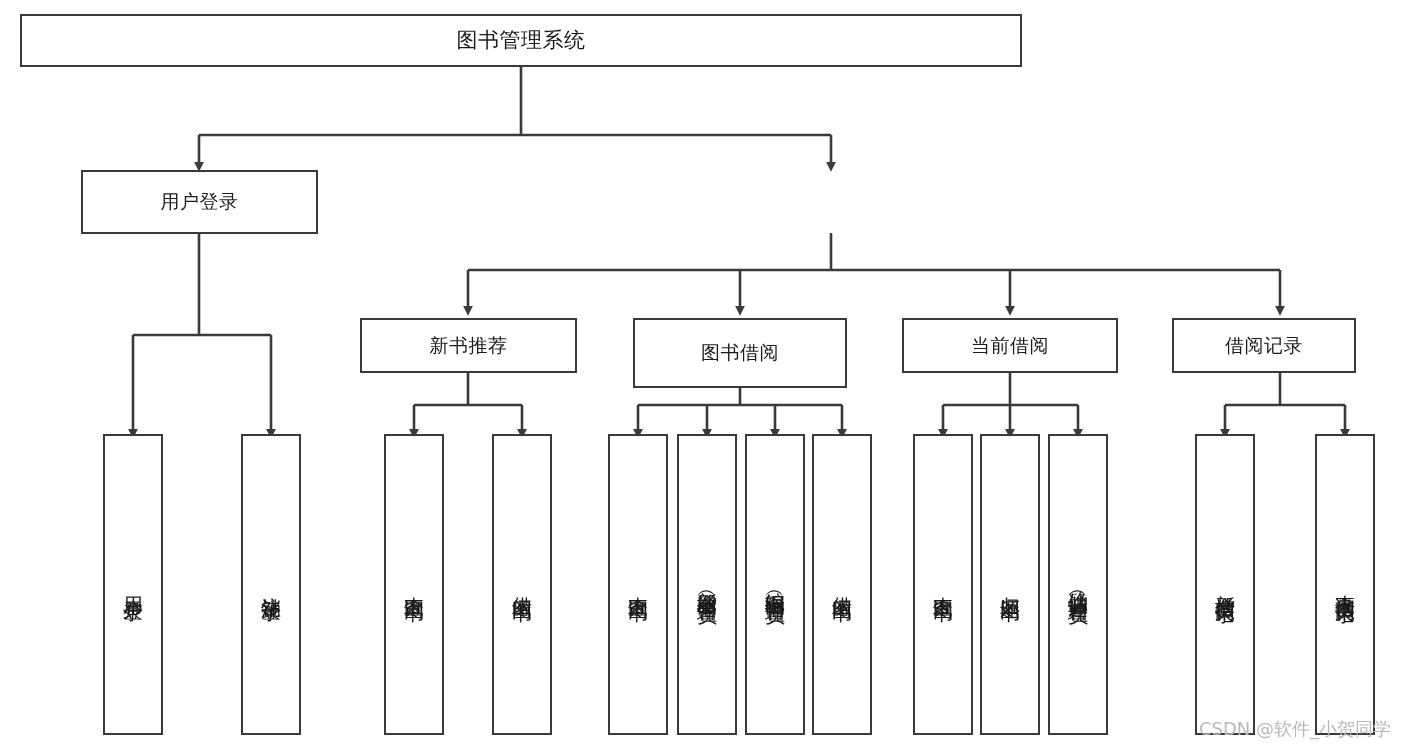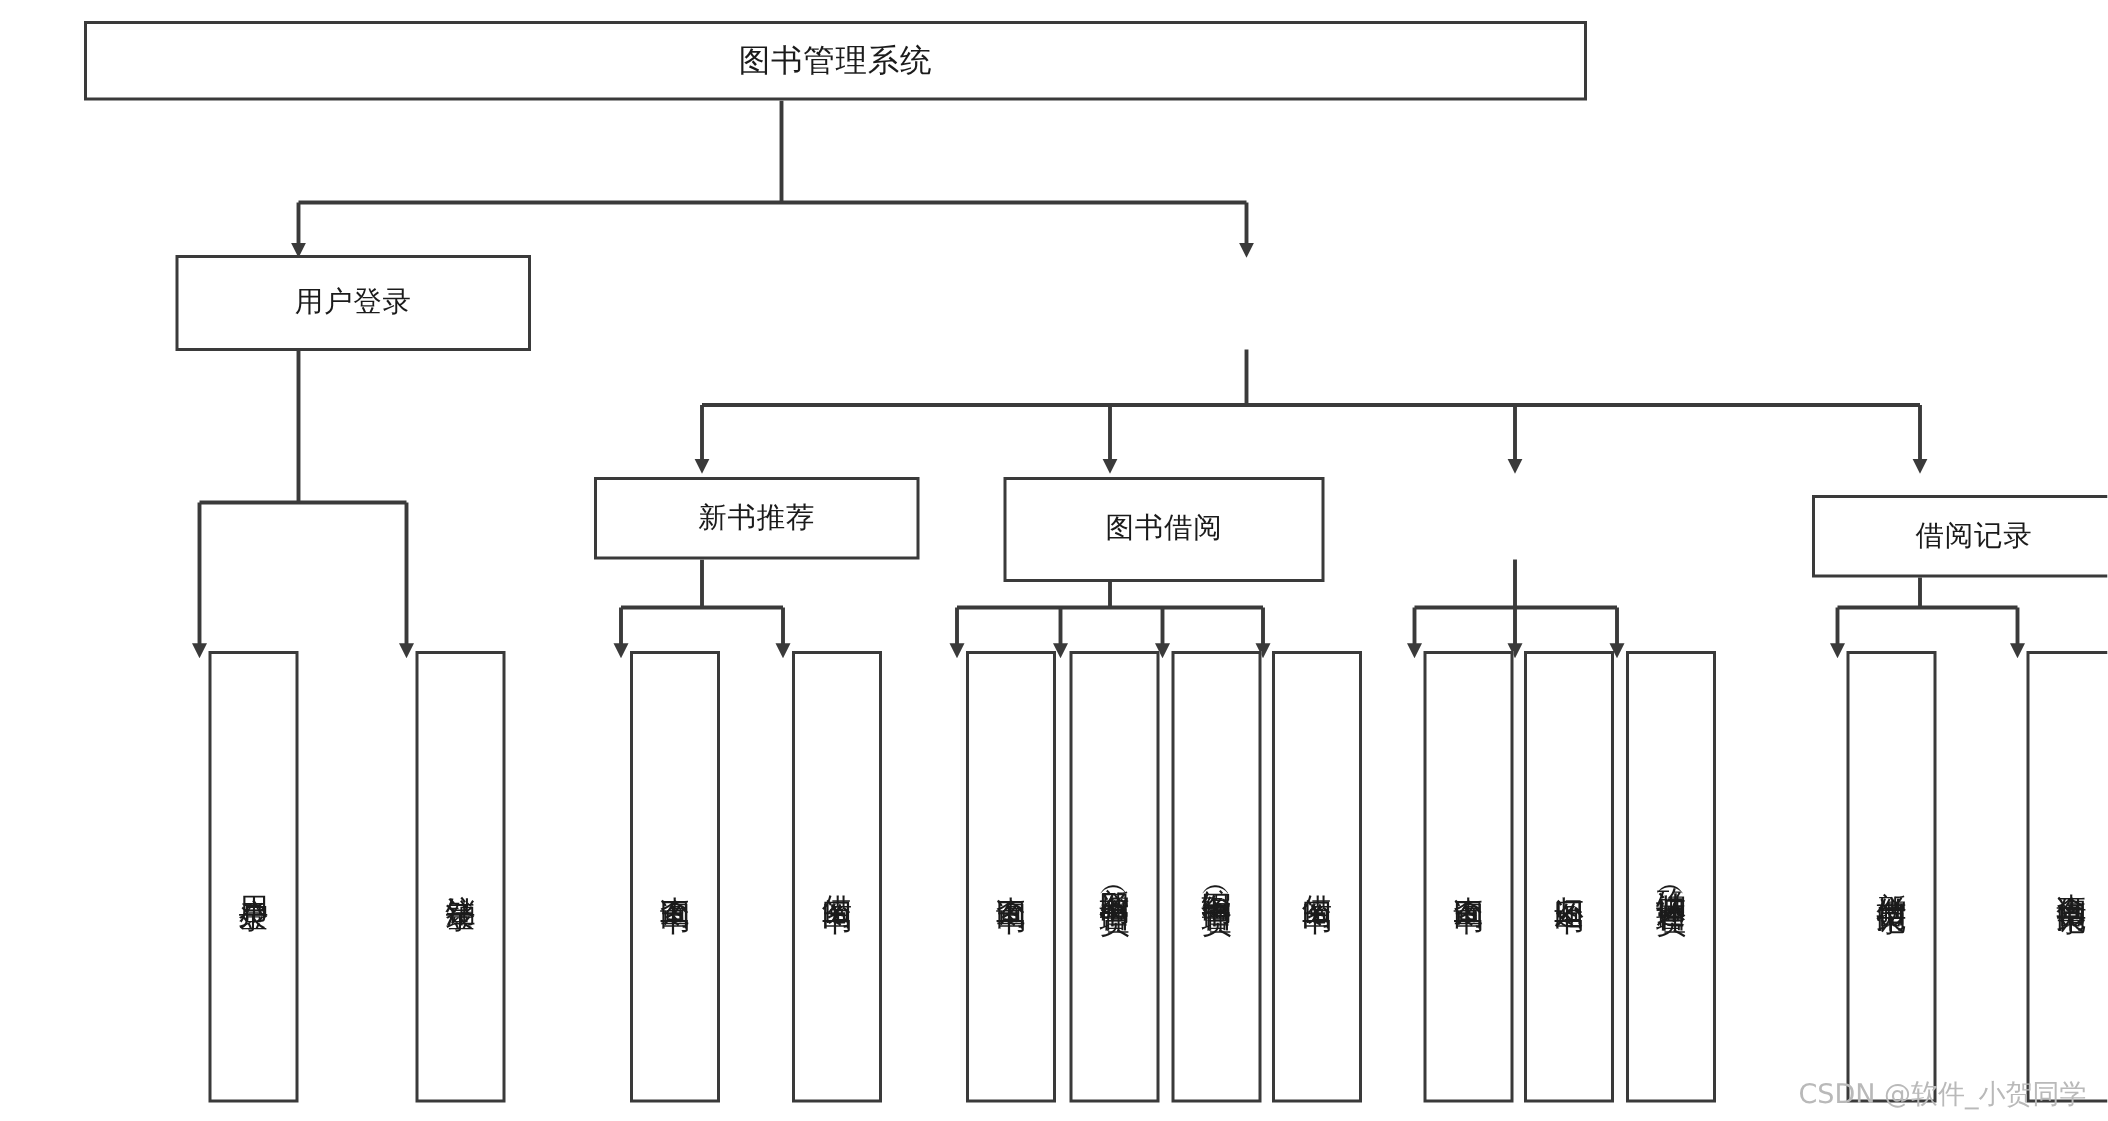--- a/index.html
+++ b/index.html
@@ -28,21 +28,20 @@
   }
   .node {
     position: absolute;
     box-sizing: border-box;
     background: #ffffff;
     border: 2px solid #3a3a3a;
     display: flex;
     align-items: center;
     justify-content: center;
     color: #1b1b1b;
-    margin-left: 36px;
   }
   .node.root {
     font-size: 21px;
   }
   .node.level2 {
     font-size: 19px;
   }
   .node.level3 {
     font-size: 19px;
   }
@@ -140,22 +139,25 @@
 
 
   <div class="node level3" style="left:360px; top:318px; width:217px; height:55px;">
     <span class="label">新书推荐</span>
   </div>
 
   <div class="node level3" style="left:633px; top:318px; width:214px; height:70px;">
     <span class="label">图书借阅</span>
   </div>
 
-
-  <div class="node level3" style="left:1172px; top:330px; width:216px; height:55px;">
+  <div class="node level3" style="left:902px; top:318px; width:216px; height:55px;">
+    <span class="label">当前借阅</span>
+  </div>
+
+  <div class="node level3" style="left:1172px; top:318px; width:184px; height:55px;">
     <span class="label">借阅记录</span>
   </div>
 
   <div class="node leaf" style="left:103px; top:434px; width:60px; height:301px;">
     <span class="label">用户登录</span>
   </div>
   <div class="node leaf" style="left:241px; top:434px; width:60px; height:301px;">
     <span class="label">注销登录</span>
   </div>
 

